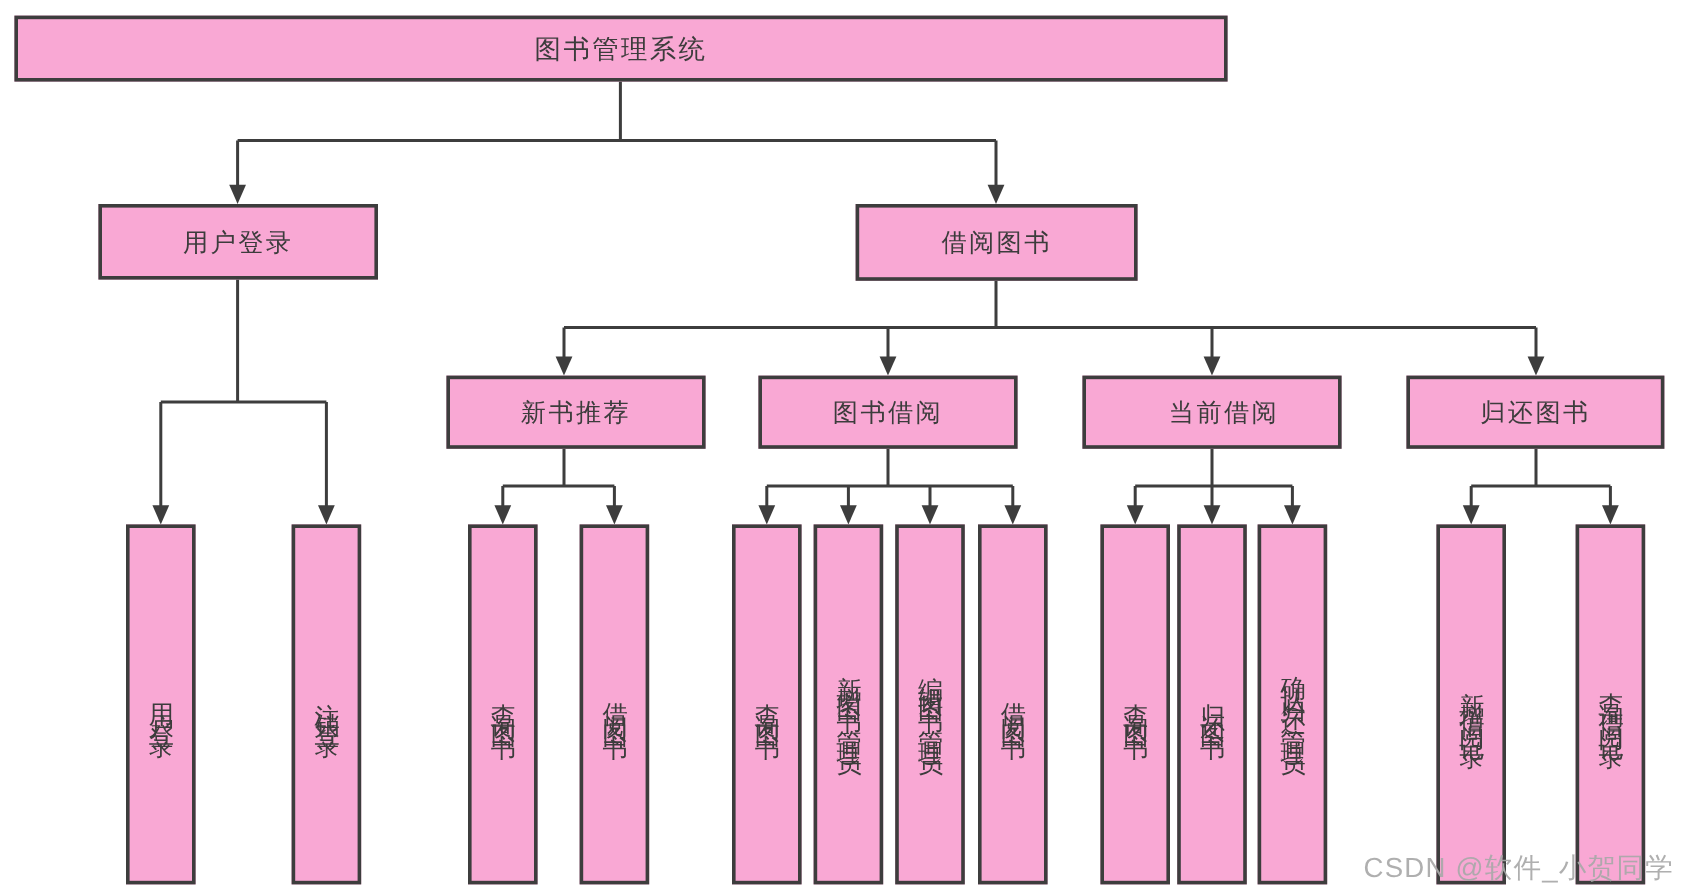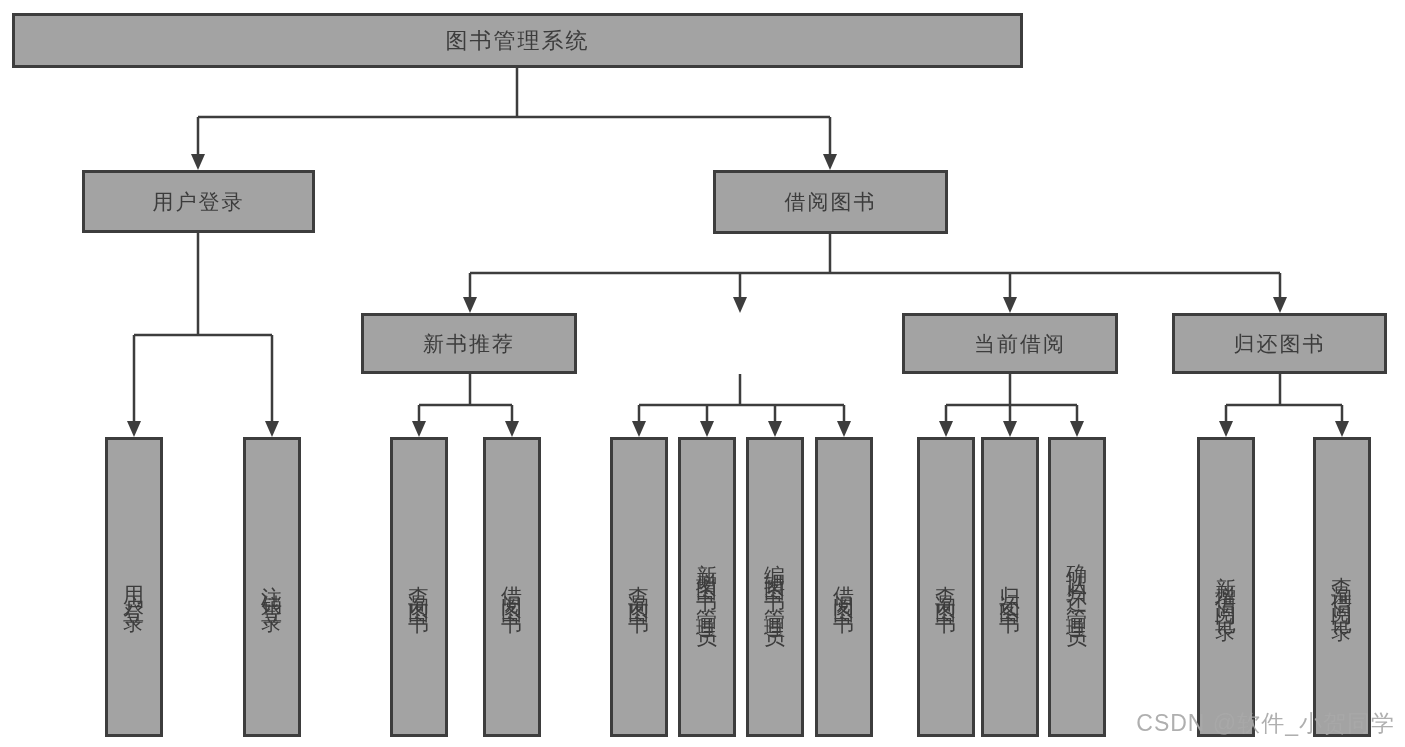--- a/index.html
+++ b/index.html
@@ -18,21 +18,21 @@
   svg.connectors {
     position: absolute;
     left: 0;
     top: 0;
     width: 1405px;
     height: 747px;
     z-index: 1;
   }
   .box {
     position: absolute;
-    background: #a3a3a3;
+    background: #f9a8d4;
     border: 3px solid #3d3d3d;
     box-sizing: border-box;
     display: flex;
     align-items: center;
     justify-content: center;
     color: #3c3c3c;
     font-size: 21px;
     letter-spacing: 2px;
     z-index: 2;
     white-space: nowrap;
@@ -99,21 +99,22 @@
     <use href="#arrowhead" x="1077" y="437"></use>
     <use href="#arrowhead" x="1226" y="437"></use>
     <use href="#arrowhead" x="1342" y="437"></use>
   </svg>
 
   <div class="box root-box" style="left:12px; top:13px; width:1011px; height:55px;">图书管理系统</div>
 
   <div class="box" style="left:82px; top:170px; width:233px; height:63px;">用户登录</div>
   <div class="box" style="left:713px; top:170px; width:235px; height:64px;">借阅图书</div>
 
-  <div class="box" style="left:361px; top:313px; width:216px; height:61px;">新书推荐</div>
+  <div class="box" style="left:372px; top:313px; width:216px; height:61px;">新书推荐</div>
+  <div class="box" style="left:632px; top:313px; width:216px; height:61px;">图书借阅</div>
   <div class="box" style="left:902px; top:313px; width:216px; height:61px;padding-left:20px;">当前借阅</div>
   <div class="box" style="left:1172px; top:313px; width:215px; height:61px;">归还图书</div>
 
   <div class="box leaf" style="left:105px; top:437px;">
     <span class="vtext">用户登录</span>
   </div>
   <div class="box leaf" style="left:243px; top:437px;">
     <span class="vtext">注销登录</span>
   </div>
 

